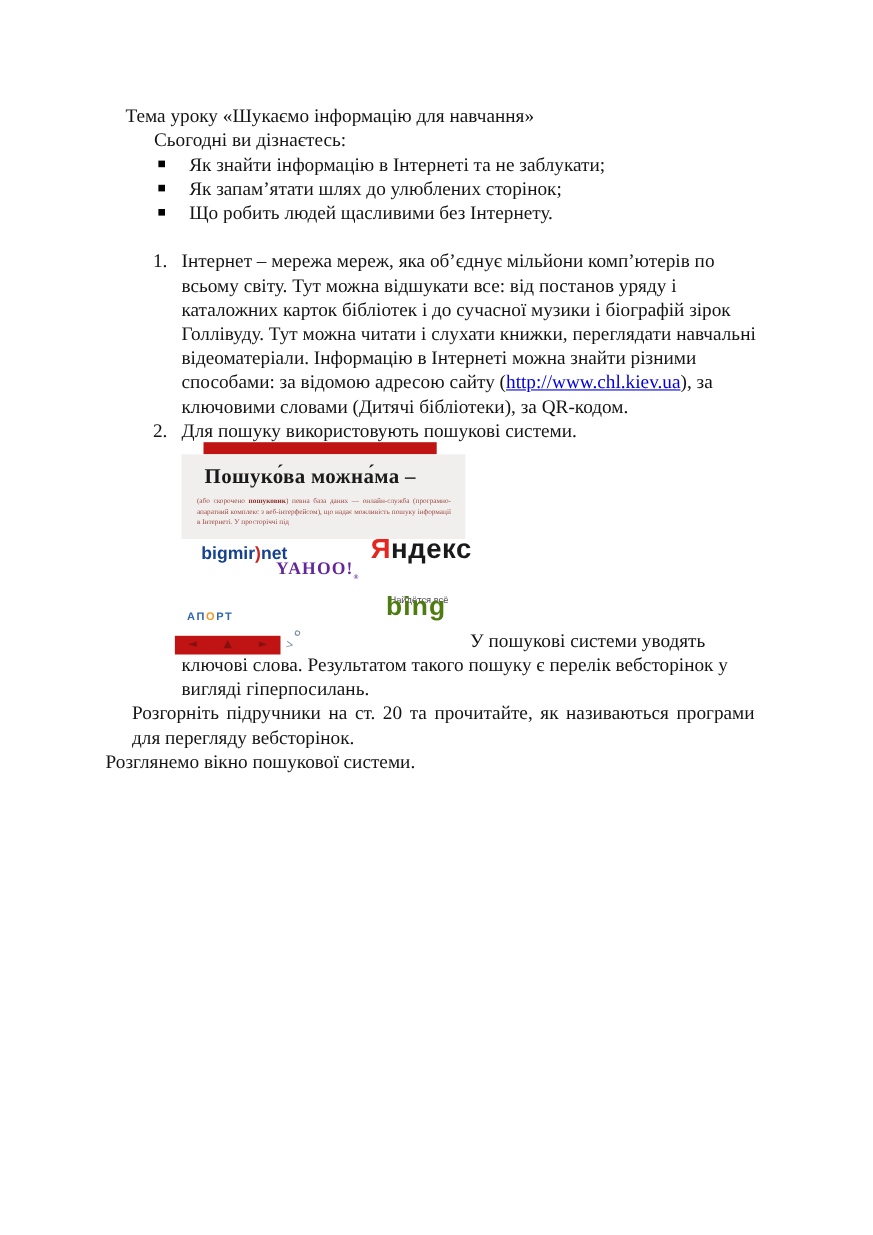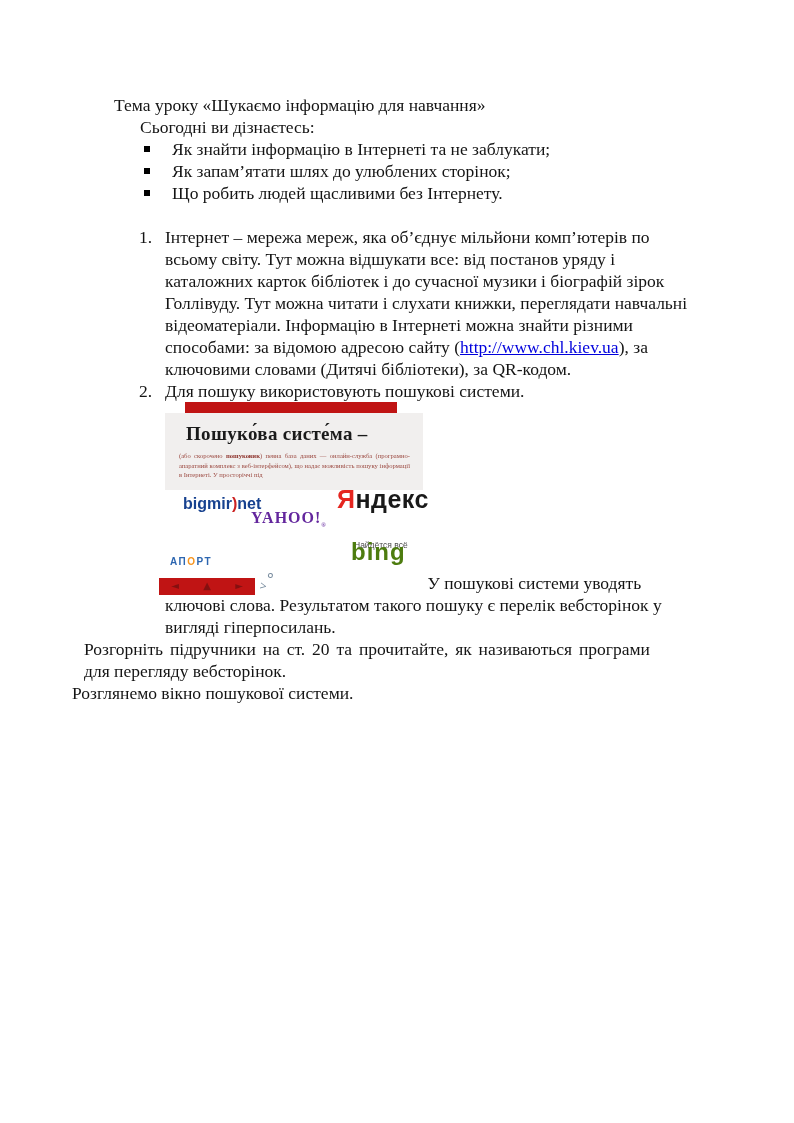--- a/index.html
+++ b/index.html
@@ -52,22 +52,22 @@
 
   .fig-footer { display:flex; align-items:center; margin-top:2px; }
   .fig-navbar { width:96px; height:17px; margin-left:-6px; display:flex; align-items:center;
                 justify-content:space-around; font-family:"DejaVu Sans", sans-serif; font-size:10px; }
   .nav-arrow { line-height:1; }
   .pointer-glyph { position:relative; margin-left:5px; font-size:12px; font-weight:bold;
                    color:#7b8ea0; transform:rotate(10deg); }
   .pointer-glyph::after { content:""; position:absolute; right:-4px; top:-3px; width:3px; height:3px;
                           border:1px solid #7b8ea0; border-radius:50%; }
 
-  .p-books  { margin-left:84px; width:566px; text-align:justify; }
-  .p-window { margin-left:72px; }
+  .p-books  { margin-left:120px; width:566px; text-align:justify; }
+  .p-window { margin-left:96px; }
 </style>
 </head>
 <body>
 
 <div class="page">
   <div class="content">
 
     <p class="p-title">Тема уроку «Шукаємо інформацію для навчання»</p>
     <p class="p-intro">Сьогодні ви дізнаєтесь:</p>
 
@@ -95,21 +95,21 @@
 
       <p class="num-item">
         <span class="num">2.</span>
         <span>Для пошуку використовують пошукові системи.</span>
       </p>
 
       <p class="num-item">
         <span class="search-fig">
           <span class="fig-topbar" style="display: block; background-color: rgb(192, 20, 20);"></span>
           <span class="fig-panel" style="display:block">
-            <span class="fig-title" style="display:block">Пошуко́ва систе́ма –</span>
+            <span class="fig-title" style="display:block">Пошуко́ва можна́ма –</span>
             <span class="fig-def" style="display: block; color: rgb(156, 74, 66);"><span>(або скорочено </span><b style="color: rgb(140, 47, 40);">пошуковик</b><span>) певна база даних — онлайн-служба (програмно-апаратний комплекс з веб-інтерфейсом), що надає можливість пошуку інформації в Інтернеті. У просторіччі під</span></span>
           </span>
 
           <span class="fig-logos" style="display:block">
             <span class="logo-bigmir"><span style="color: rgb(22, 65, 143);">bigmir</span><span style="color: rgb(204, 34, 34);">)</span><span style="color: rgb(22, 65, 143);">net</span></span>
 
             <span class="logo-yahoo" style="color: rgb(99, 38, 157);"><span>YAHOO!</span><span class="yahoo-reg">®</span></span>
 
             <span class="logo-yandex"><span style="color: rgb(229, 38, 32);">Я</span><span style="color: rgb(26, 26, 26); text-align: center;">ндекс</span></span>
             <span class="logo-yandex-tagline" style="color: rgb(74, 74, 74);">Найдётся всё</span>

